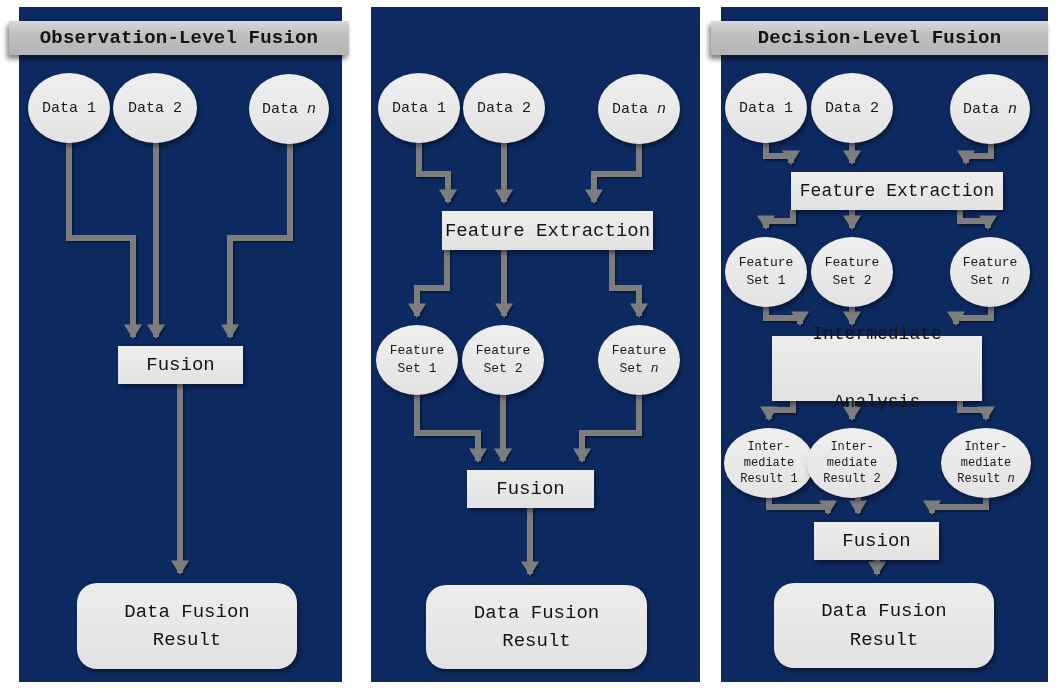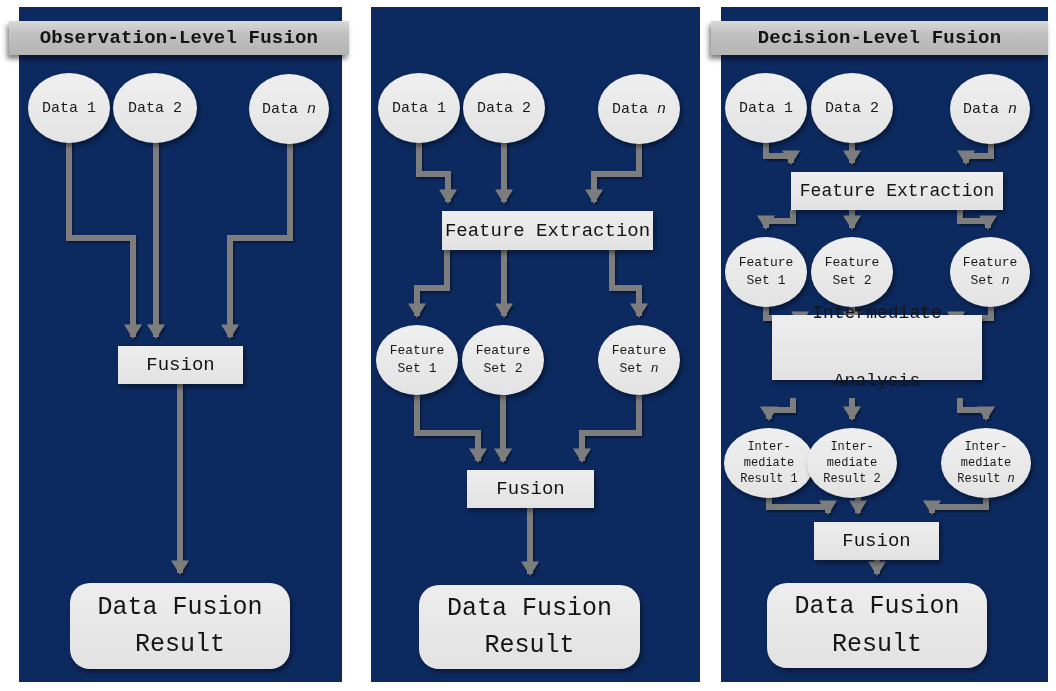--- a/index.html
+++ b/index.html
@@ -13,21 +13,21 @@
   .bar span{font-weight:bold;font-size:19px;color:#141414;letter-spacing:.2px;}
   .el{position:absolute;border-radius:50%;z-index:2;
       background:linear-gradient(180deg,#efefef 0%,#e3e3e3 100%);
       box-shadow:2px 3px 5px rgba(0,0,0,.45);
       display:flex;align-items:center;justify-content:center;text-align:center;color:#1a1a1a;}
   .bx{position:absolute;z-index:2;
       background:linear-gradient(180deg,#ededed 0%,#e2e2e2 100%);
       box-shadow:2px 3px 5px rgba(0,0,0,.45);
       display:flex;flex-direction:column;align-items:center;justify-content:center;
       text-align:center;color:#151515;}
-  .rs{border-radius:20px;font-size:25px;line-height:1.5;}
+  .rs{border-radius:20px;font-size:19px;line-height:1.5;margin-left:7px;}
   .d-lb{font-size:15px;}
   .fs-lb{font-size:13px;line-height:1.4;}
   .ir-lb{font-size:12px;line-height:1.35;}
   .f-lb{font-size:19px;}
   .fe-lb{font-size:19px;margin-left:19px;}
   .ia-lb{font-size:18px;line-height:1.5;}
   svg.wires{position:absolute;left:0;top:0;z-index:1;}
   .wire{stroke:#7d7d7d;stroke-width:6;fill:none;}
   i{font-style:italic;}
 </style>
@@ -171,21 +171,21 @@
       <span style="display:block">Feature</span>
       <span style="display:block">Set 2</span>
     </span>
   </div>
   <div class="el" style="left:950px;top:237px;width:80px;height:70px;">
     <span class="fs-lb">
       <span style="display:block">Feature</span>
       <span style="display:block"><span>Set </span><i>n</i></span>
     </span>
   </div>
-  <div class="bx ia-lb" style="left:772px;top:315px;width:210px;height:65px;gap:41px;">
+  <div class="bx ia-lb" style="left:772px;top:336px;width:210px;height:65px;gap:41px;">
     <div>Intermediate</div>
     <div>Analysis</div>
   </div>
   <div class="el" style="left:724px;top:428px;width:90px;height:70px;">
     <span class="ir-lb">
       <span style="display:block">Inter-</span>
       <span style="display:block">mediate</span>
       <span style="display:block">Result 1</span>
     </span>
   </div>

